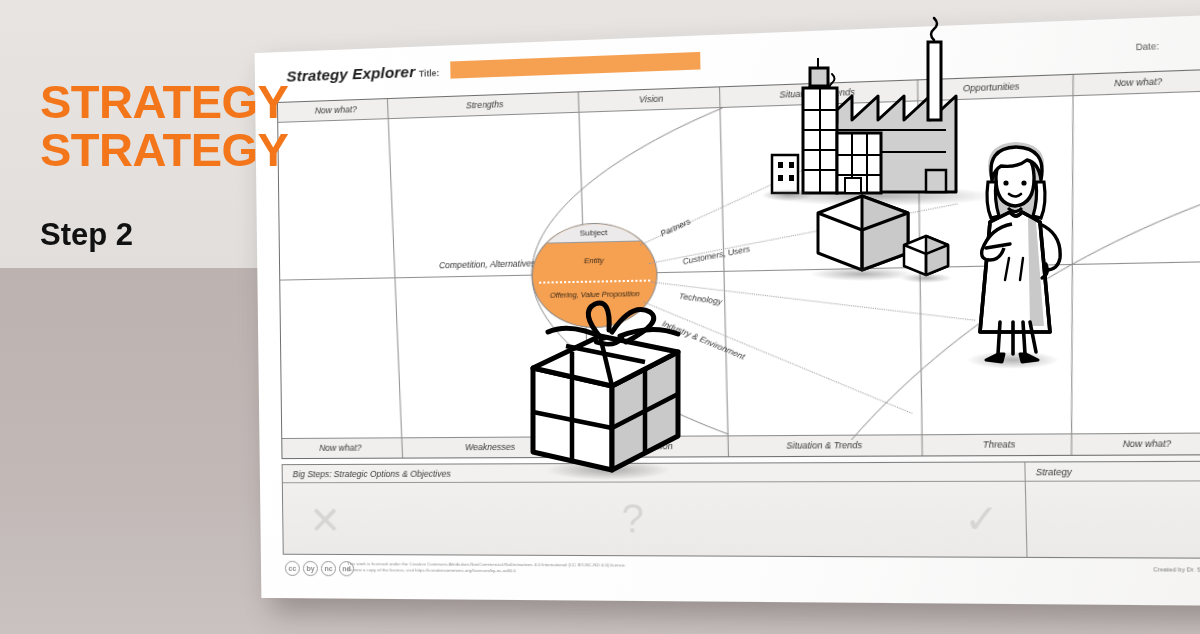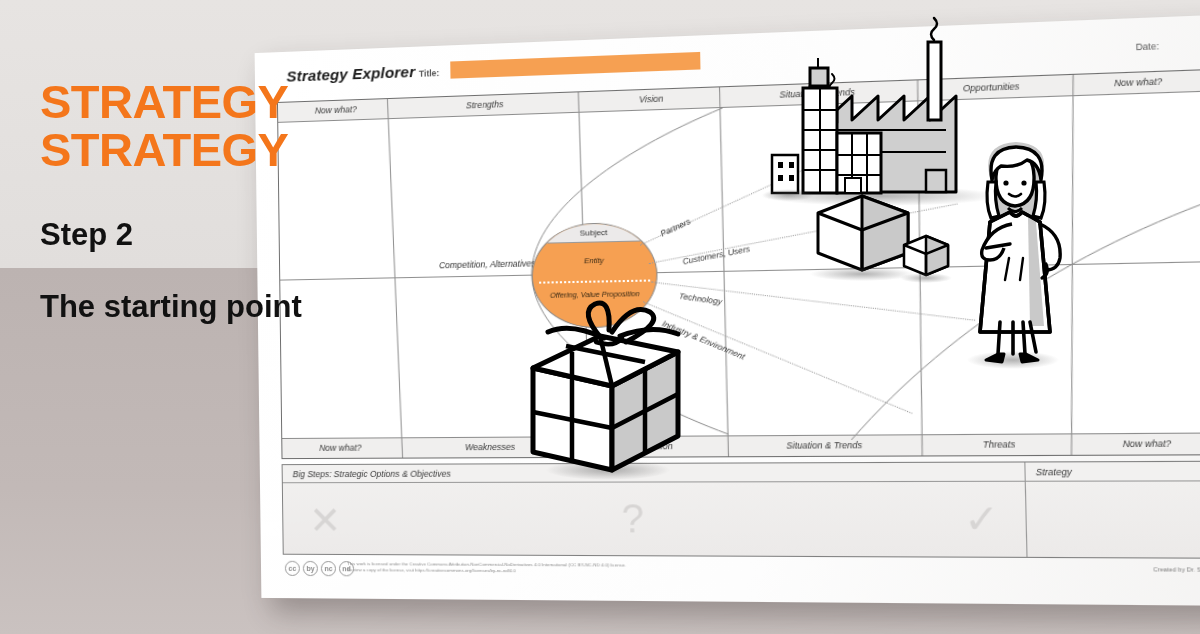--- a/index.html
+++ b/index.html
@@ -102,21 +102,20 @@
 </head>
 <body>
 
 <div id="bg-top"></div>
 <div id="bg-bottom"></div>
 
 <div id="headline">
   <div class="hl-title">STRATEGY</div>
   <div class="hl-title">STRATEGY</div>
   <div class="hl-step">Step 2</div>
-  <div class="hl-sub">The starting point</div>
 </div>
 
 <div id="poster-wrap">
   <div id="poster">
 
     <div class="poster-head">
       <div class="se-logo">Strategy Explorer</div>
       <div class="title-lbl">Title:</div>
       <div class="title-field"></div>
       <div class="date-lbl">Date:</div>

